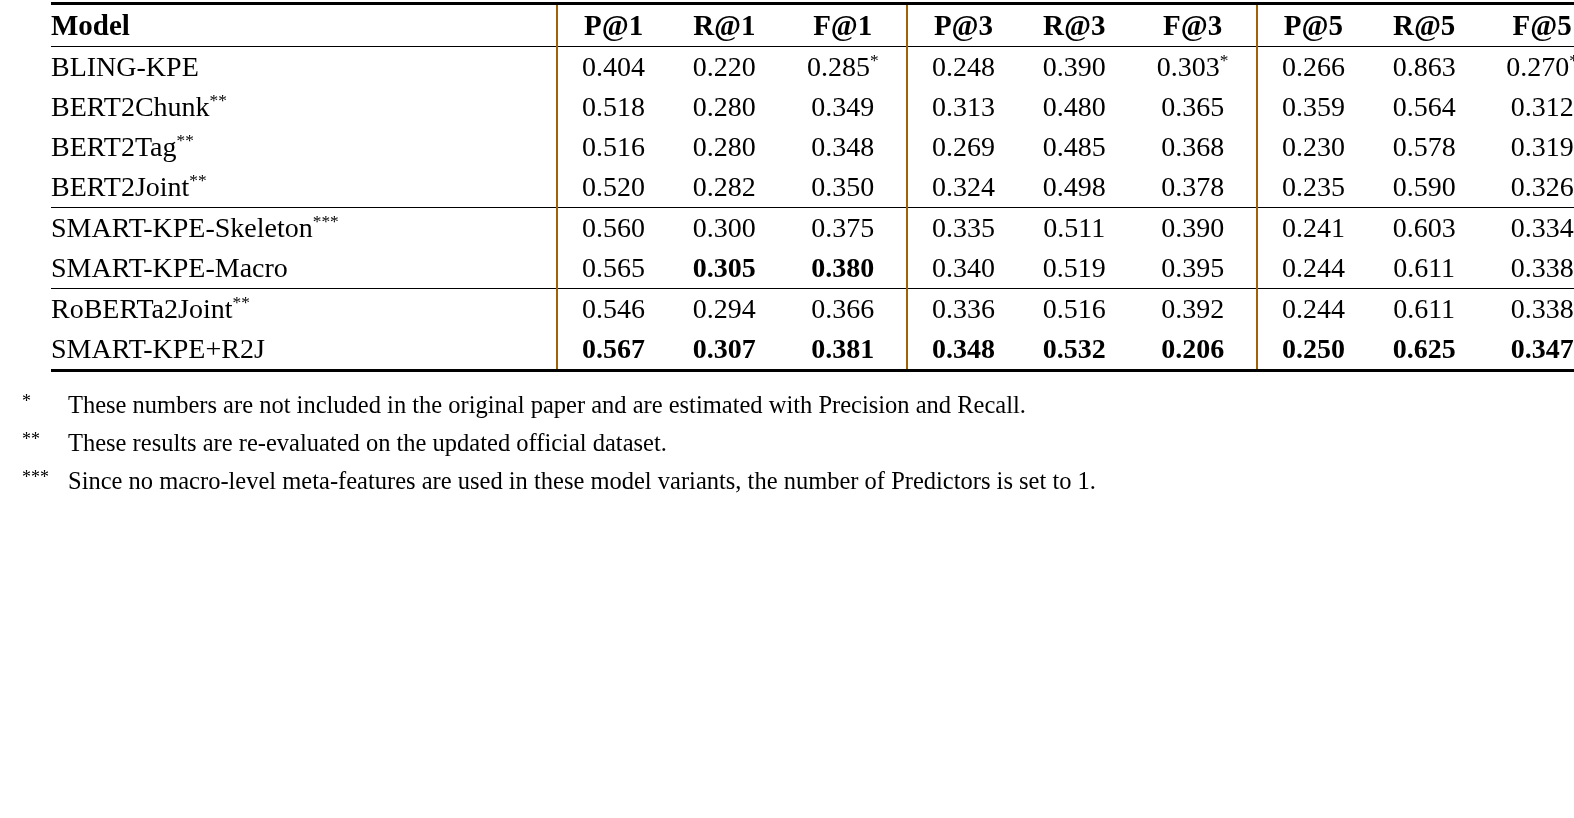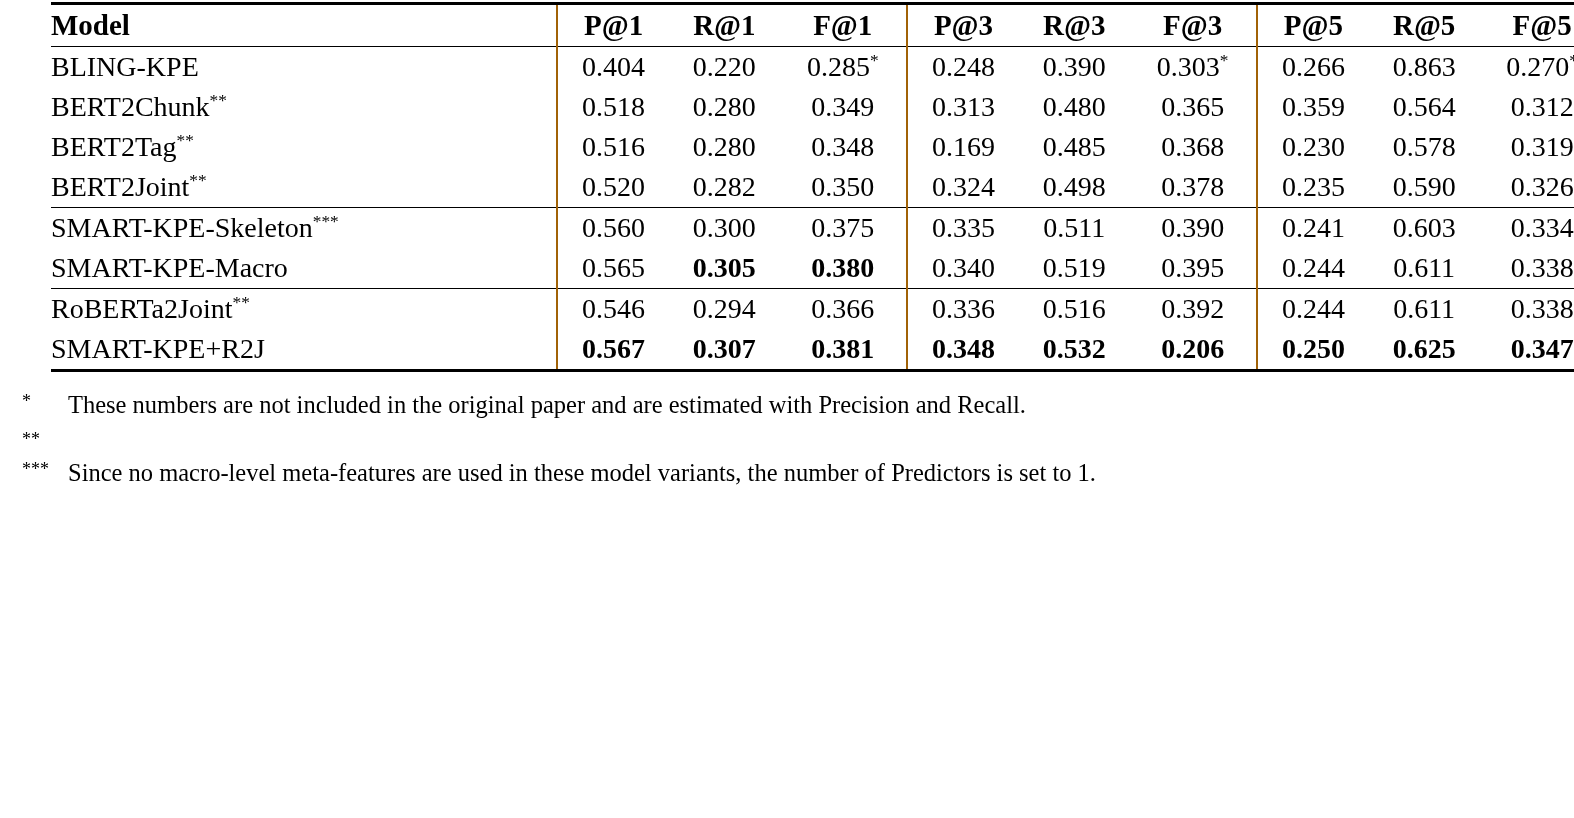--- a/index.html
+++ b/index.html
@@ -126,21 +126,21 @@
           <td class="num-cell">0.365</td>
           <td class="num-cell vsep">0.359</td>
           <td class="num-cell">0.564</td>
           <td class="num-cell">0.312</td>
         </tr>
         <tr>
           <td class="model-cell">BERT2Tag<sup>**</sup></td>
           <td class="num-cell vsep">0.516</td>
           <td class="num-cell">0.280</td>
           <td class="num-cell">0.348</td>
-          <td class="num-cell vsep">0.169</td>
+          <td class="num-cell vsep">0.269</td>
           <td class="num-cell">0.485</td>
           <td class="num-cell">0.368</td>
           <td class="num-cell vsep">0.230</td>
           <td class="num-cell">0.578</td>
           <td class="num-cell">0.319</td>
         </tr>
         <tr class="rule-thin-bottom">
           <td class="model-cell">BERT2Joint<sup>**</sup></td>
           <td class="num-cell vsep">0.520</td>
           <td class="num-cell">0.282</td>
@@ -203,19 +203,20 @@
       </tbody>
   </table>
 
   <div class="notes">
     <div class="note-line">
       <span class="note-mark">*</span>
       <span class="note-text">These numbers are not included in the original paper and are estimated with Precision and Recall.</span>
     </div>
     <div class="note-line">
       <span class="note-mark">**</span>
+      <span class="note-text">These results are re-evaluated on the updated official dataset.</span>
     </div>
     <div class="note-line">
       <span class="note-mark">***</span>
       <span class="note-text">Since no macro-level meta-features are used in these model variants, the number of Predictors is set to 1.</span>
     </div>
   </div>
 </div>
 
 </body></html>

